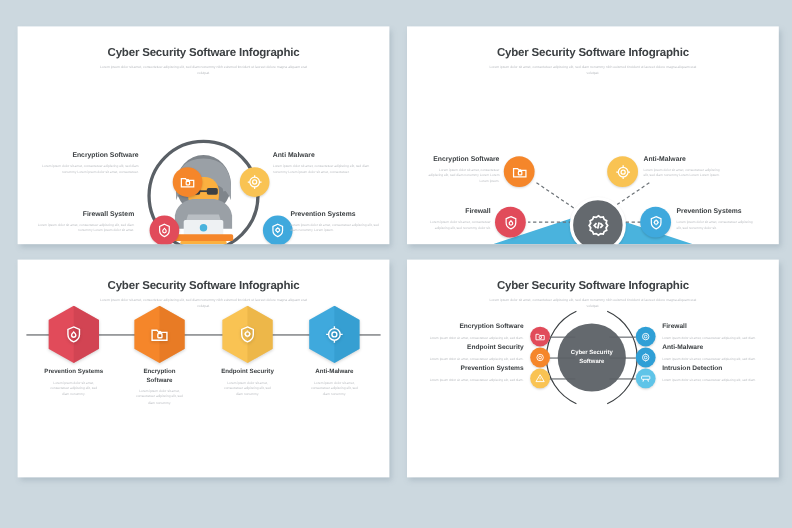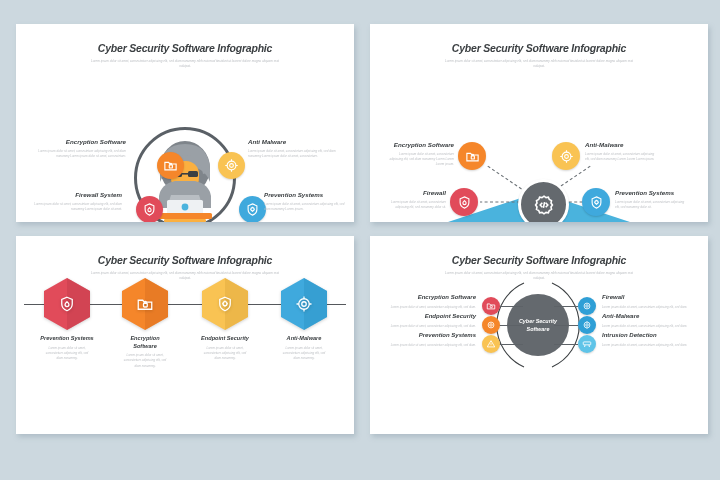--- a/index.html
+++ b/index.html
@@ -15,21 +15,20 @@
     grid-template-rows:198px 198px;
     gap:14px 16px;
     padding:24px 16px;
     box-sizing:border-box;
   }
   .slide{
     position:relative;
     background:#ffffff;
     box-shadow:2px 3px 5px rgba(120,140,155,.35);
     overflow:hidden;
-    font-style:italic;
   }
   .title{
     text-align:center;
     font-size:10.5px;
     font-weight:bold;
     color:#3c4043;
     letter-spacing:-.2px;
     margin:0;
     padding-top:18px;
   }

